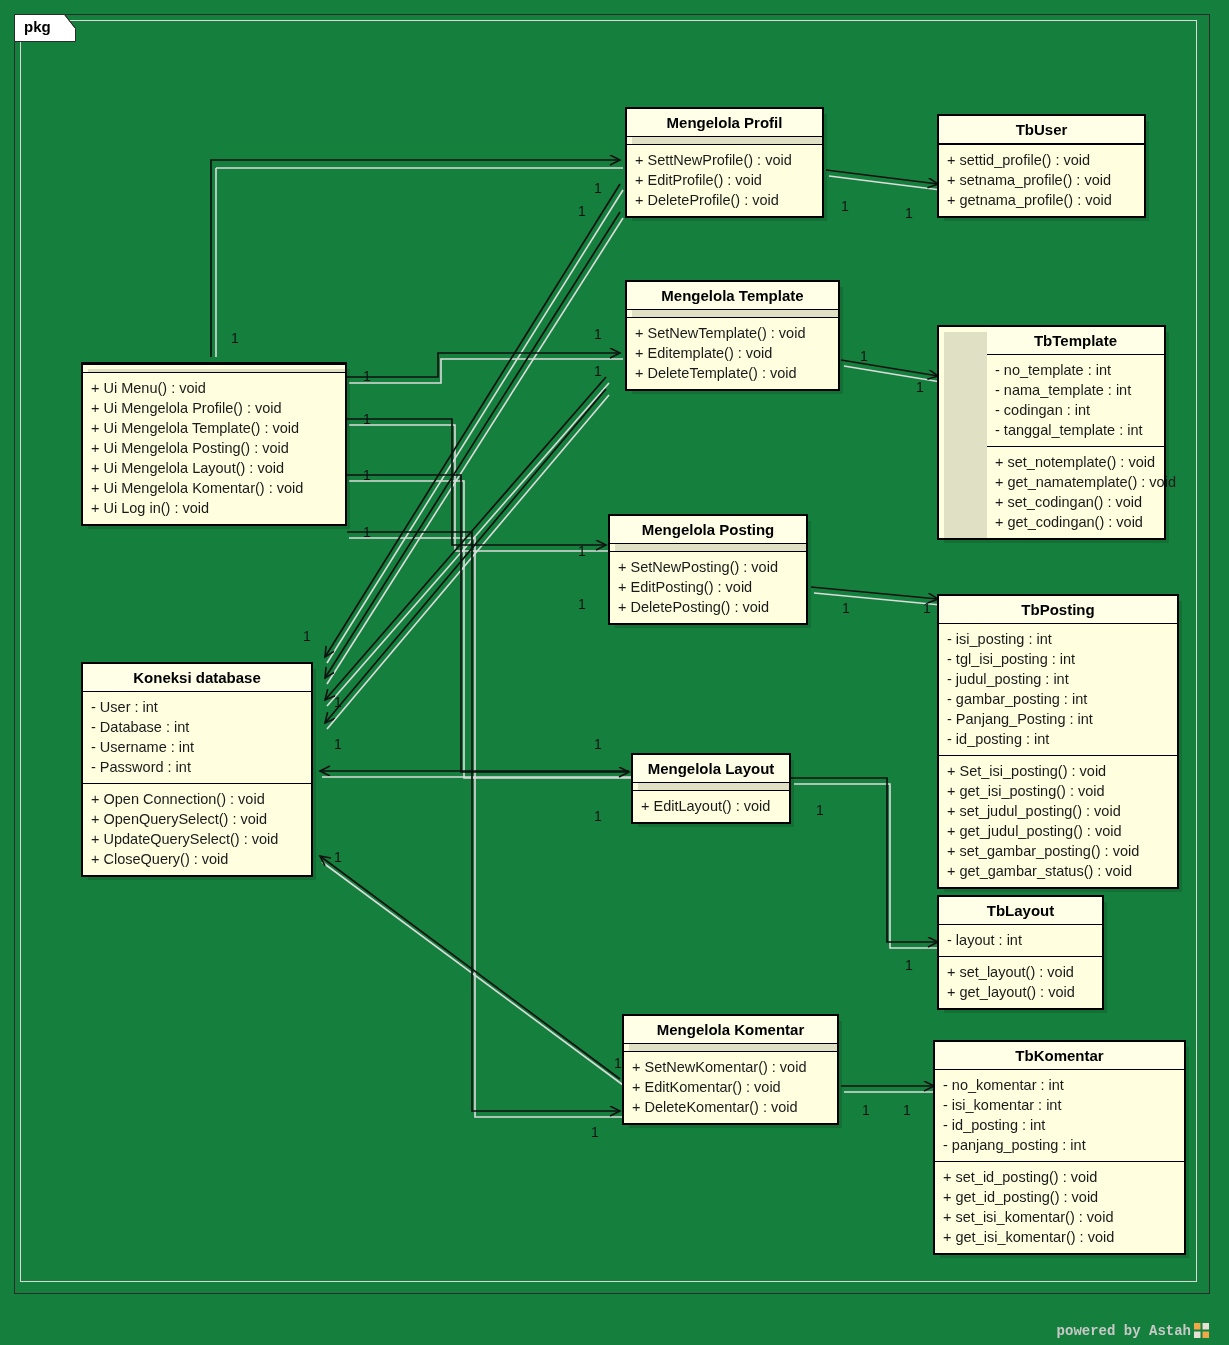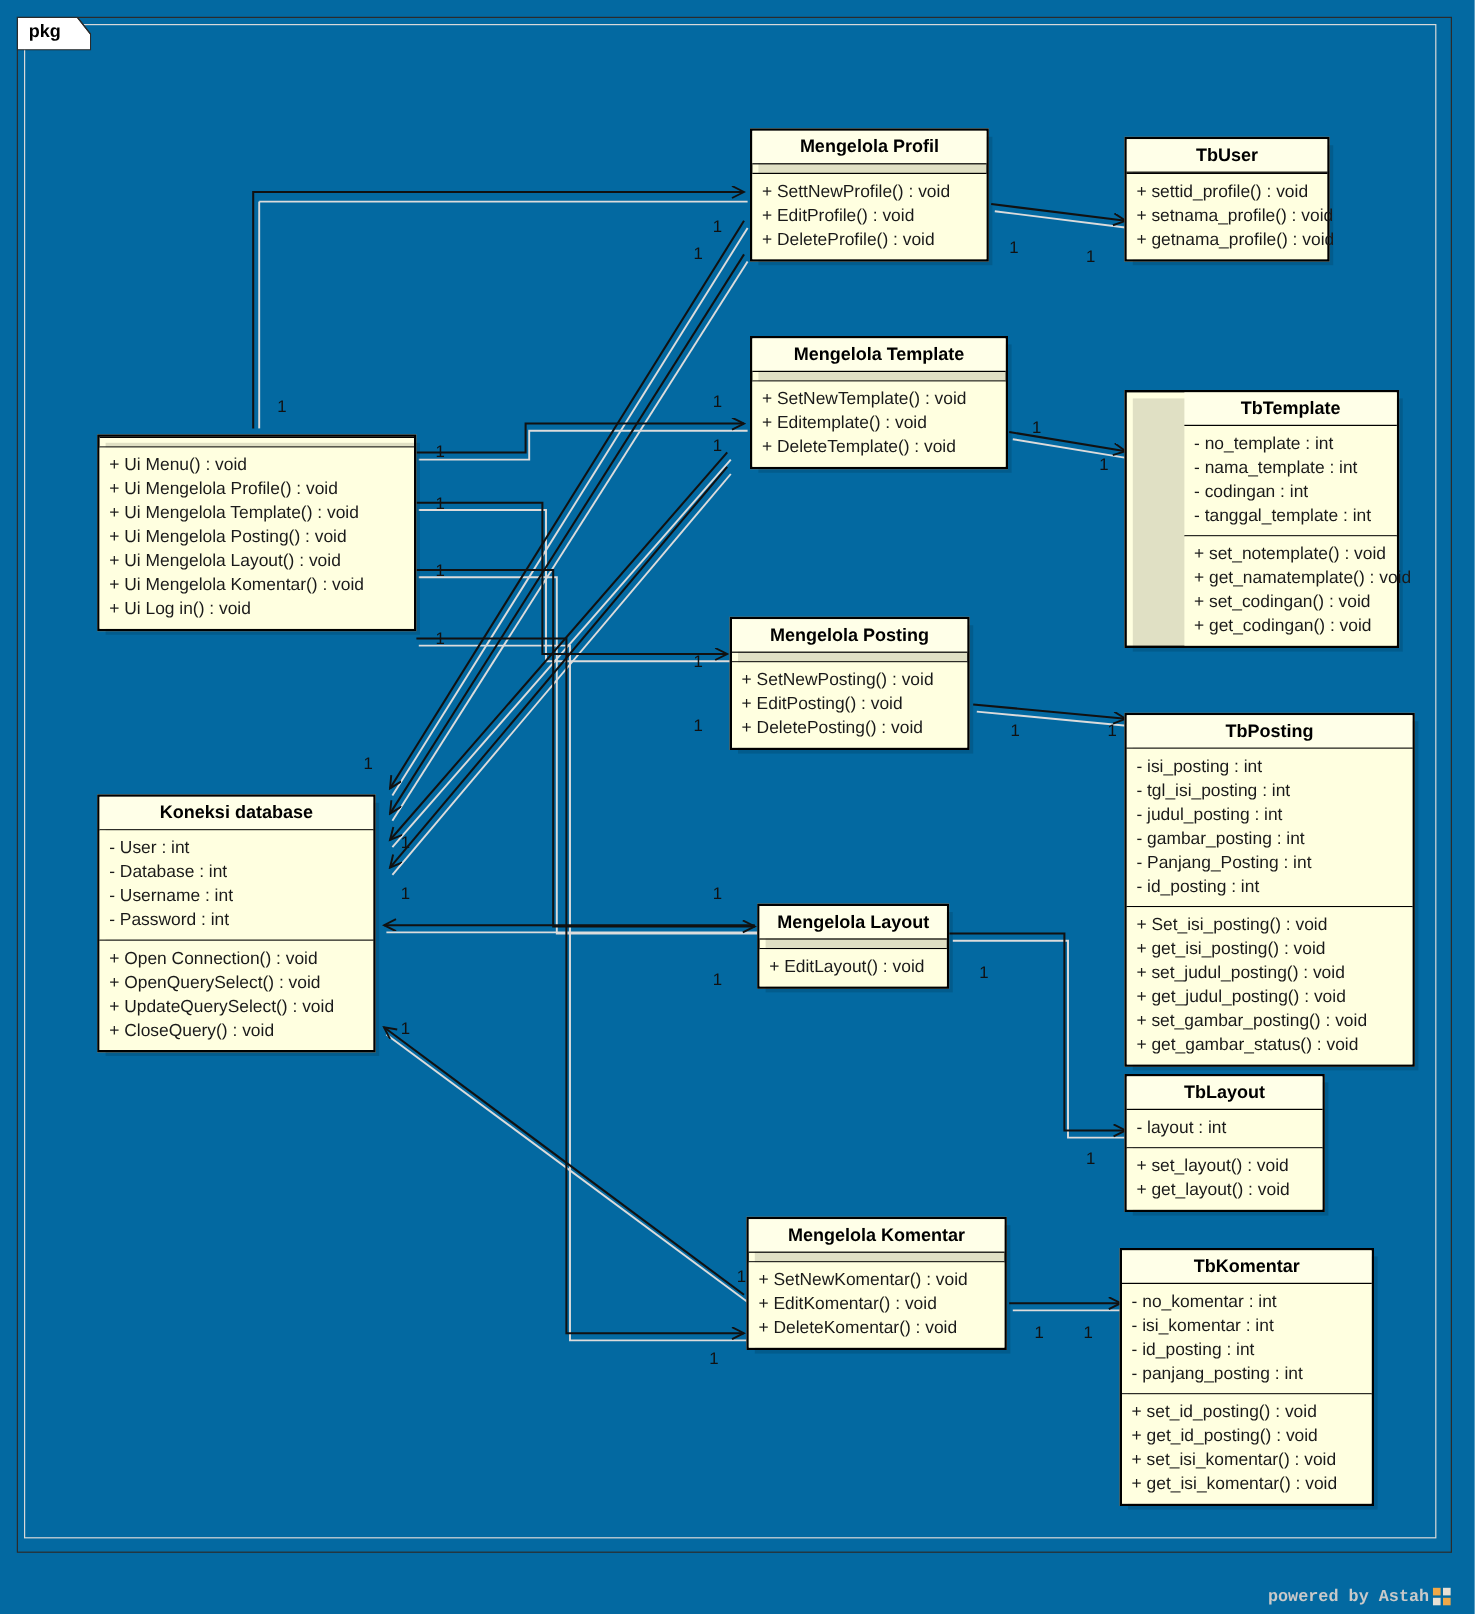--- a/index.html
+++ b/index.html
@@ -8,21 +8,21 @@
     padding: 0;
     background: #ffffff;
   }
   body {
     font-family: "Liberation Sans", sans-serif;
   }
   #canvas {
     position: relative;
     width: 1229px;
     height: 1345px;
-    background: #0369a1;
+    background: #15803d;
     overflow: hidden;
   }
 
   
   #pkg-frame {
     position: absolute;
     left: 14px;
     top: 14px;
     width: 1196px;
     height: 1280px;
@@ -237,21 +237,21 @@
     <div class="cls-sep"></div>
     <div class="cls-empty"></div>
     <div class="cls-sep"></div>
     <div class="cls-compart">
       <div class="row">+ SettNewProfile() : void</div>
       <div class="row">+ EditProfile() : void</div>
       <div class="row">+ DeleteProfile() : void</div>
     </div>
   </div>
 
-  <div class="umlclass" style="left:937px; top:114px; width:171px;">
+  <div class="umlclass" style="left:937px; top:114px; width:209px;">
     <div class="cls-name">TbUser</div>
     <div class="cls-sep"></div>
     <div class="cls-sep"></div>
     <div class="cls-compart">
       <div class="row">+ settid_profile() : void</div>
       <div class="row">+ setnama_profile() : void</div>
       <div class="row">+ getnama_profile() : void</div>
     </div>
   </div>
 
@@ -380,21 +380,21 @@
     <div class="cls-sep"></div>
     <div class="cls-empty"></div>
     <div class="cls-sep"></div>
     <div class="cls-compart">
       <div class="row">+ SetNewKomentar() : void</div>
       <div class="row">+ EditKomentar() : void</div>
       <div class="row">+ DeleteKomentar() : void</div>
     </div>
   </div>
 
-  <div class="umlclass" style="left:933px; top:1040px; width:212px;">
+  <div class="umlclass" style="left:933px; top:1040px; width:253px;">
     <div class="cls-name">TbKomentar</div>
     <div class="cls-sep"></div>
     <div class="cls-compart">
       <div class="row">- no_komentar : int</div>
       <div class="row">- isi_komentar : int</div>
       <div class="row">- id_posting : int</div>
       <div class="row">- panjang_posting : int</div>
     </div>
     <div class="cls-sep"></div>
     <div class="cls-compart">

